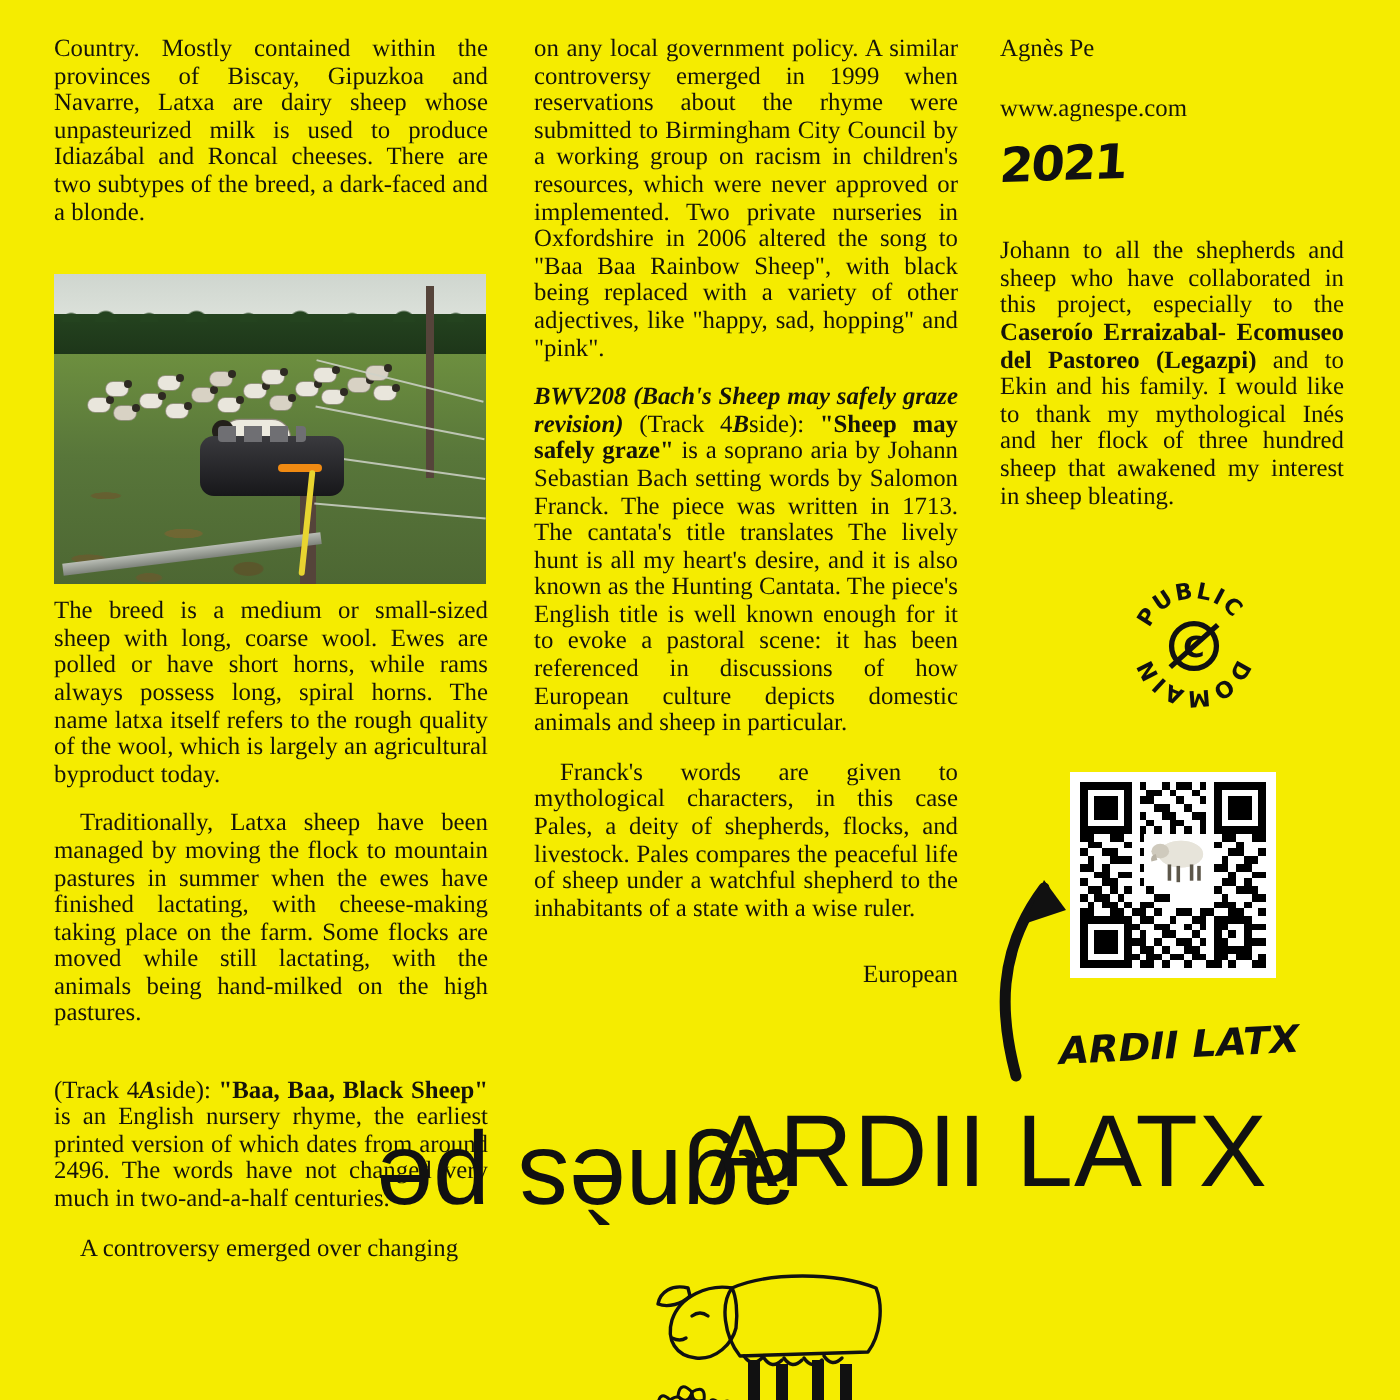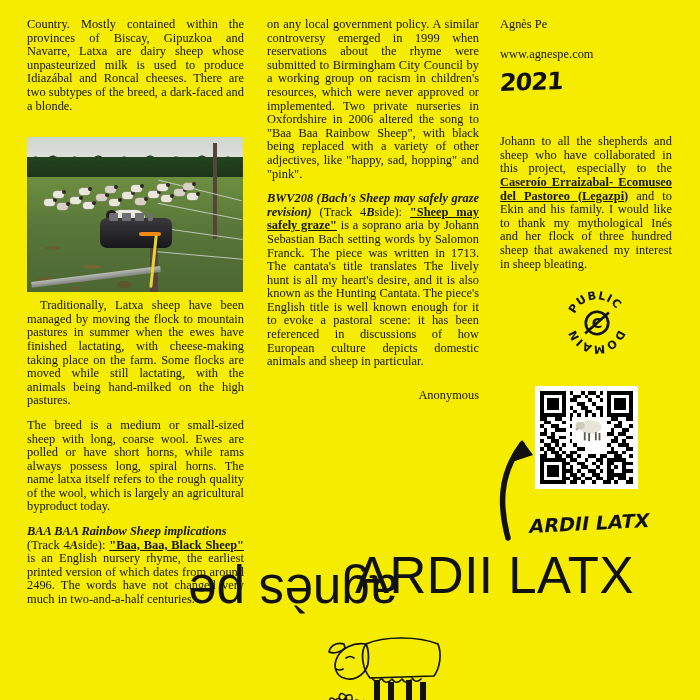--- a/index.html
+++ b/index.html
@@ -34,21 +34,21 @@
     hyphens: manual;
   }
   .col-left  { left: 27px;  width: 217px; }
   .col-mid   { left: 267px; width: 212px; }
   .col-right { left: 500px; width: 172px; }
 
   .para { margin: 0 0 11px 0; }
   .para.indent { text-indent: 13px; }
   .para.tight { margin-bottom: 0; }
   .hdr-it { font-style: italic; font-weight: bold; }
-  .bold { font-weight: bold; text-decoration: underline; }
+  .bold { font-weight: bold; }
   .sideglyph { font-style: italic; font-weight: bold; }
 
   
   .photo-wrap {
     position: absolute;
     left: 27px;
     top: 119px;
     width: 216px;
     height: 155px;
   }
@@ -241,29 +241,30 @@
 <body>
 
 <div class="page">
 
   <div class="col col-left">
 
     <p class="para">Country. Mostly contained within the provinces of Biscay, Gipuzkoa and Navarre, Latxa are dairy sheep whose unpasteurized milk is used to produce Idiazábal and Roncal cheeses. There are two subtypes of the breed, a dark-faced and a blonde.</p>
 
     <div style="height:175px"></div>
 
+    <p class="para">The breed is a medium or small-sized sheep with long, coarse wool. Ewes are polled or have short horns, while rams always possess long, spiral horns. The name latxa itself refers to the rough quality of the wool, which is largely an agricultural byproduct today.</p>
+
     <p class="para indent">Traditionally, Latxa sheep have been managed by moving the flock to mountain pastures in summer when the ewes have finished lactating, with cheese-making taking place on the farm. Some flocks are moved while still lactating, with the animals being hand-milked on the high pastures.</p>
 
-    <p class="para">The breed is a medium or small-sized sheep with long, coarse wool. Ewes are polled or have short horns, while rams always possess long, spiral horns. The name latxa itself refers to the rough quality of the wool, which is largely an agricultural byproduct today.</p>
-
     <p class="para tight">
-      <span class="hdr-it">BAA BAA Rainbow Sheep implications</span><br>
+      <br>
       <span>(Track 4</span><span class="sideglyph">A</span><span>side): </span><span class="bold">"Baa, Baa, Black Sheep"</span><span> is an English nursery rhyme, the earliest printed version of which dates from around 2496. The words have not changed very much in two-and-a-half centuries.</span>
     </p>
 
+    <p class="para indent" style="margin-top:11px">A controversy emerged over changing</p>
   </div>
 
   <div class="photo-wrap">
     <div class="photo">
       <div class="sky"></div>
       <div class="treeline"></div>
       <div class="field"></div>
       <div class="flock">
         <div class="sheep-dot" style="left:8%;top:44%"></div>
         <div class="sheep-dot dark" style="left:14%;top:52%"></div>
@@ -299,27 +300,28 @@
     </div>
   </div>
 
   <div class="col col-mid">
     <p class="para">on any local government policy. A similar controversy emerged in 1999 when reservations about the rhyme were submitted to Birmingham City Council by a working group on racism in children's resources, which were never approved or implemented. Two private nurseries in Oxfordshire in 2006 altered the song to "Baa Baa Rainbow Sheep", with black being replaced with a variety of other adjectives, like "happy, sad, hopping" and "pink".</p>
 
     <p class="para tight">
       <span class="hdr-it">BWV208 (Bach's Sheep may safely graze revision)</span><span> (Track 4</span><span class="sideglyph">B</span><span>side): </span><span class="bold">"Sheep may safely graze"</span><span> is a soprano aria by Johann Sebastian Bach setting words by Salomon Franck. The piece was written in 1713. The cantata's title translates The lively hunt is all my heart's desire, and it is also known as the Hunting Cantata. The piece's English title is well known enough for it to evoke a pastoral scene: it has been referenced in discussions of how European culture depicts domestic animals and sheep in particular.</span>
     </p>
 
-
-    <p class="para" style="text-align:right;margin-top:20px">Anonymous</p>
+    <p class="para indent" style="margin-top:11px">Franck's words are given to mythological characters, in this case Pales, a deity of shepherds, flocks, and livestock. Pales compares the peaceful life of sheep under a watchful shepherd to the inhabitants of a state with a wise ruler.</p>
+
+    <p class="para" style="text-align:right;margin-top:20px">European</p>
   </div>
 
   <div class="col col-right">
     <p class="para" style="margin-bottom:16px">Agnès Pe</p>
-    <p class="para" style="margin-bottom:16px">www.agnespe.com</p>
+    <p class="para" style="margin-bottom:0">www.agnespe.com</p>
 
     <div style="height:58px"></div>
 
     <p class="para"><span>Johann to all the shepherds and sheep who have collaborated in this project, especially to the </span><span class="bold">Caseroío Erraizabal- Ecomuseo del Pastoreo (Legazpi)</span><span> and to Ekin and his family. I would like to thank my mythological Inés and her flock of three hundred sheep that awakened my interest in sheep bleating.</span></p>
   </div>
 
   <div class="year">2021</div>
 
   <div class="pd-badge">
     <svg viewBox="0 0 100 100" width="66" height="66" aria-hidden="true">

